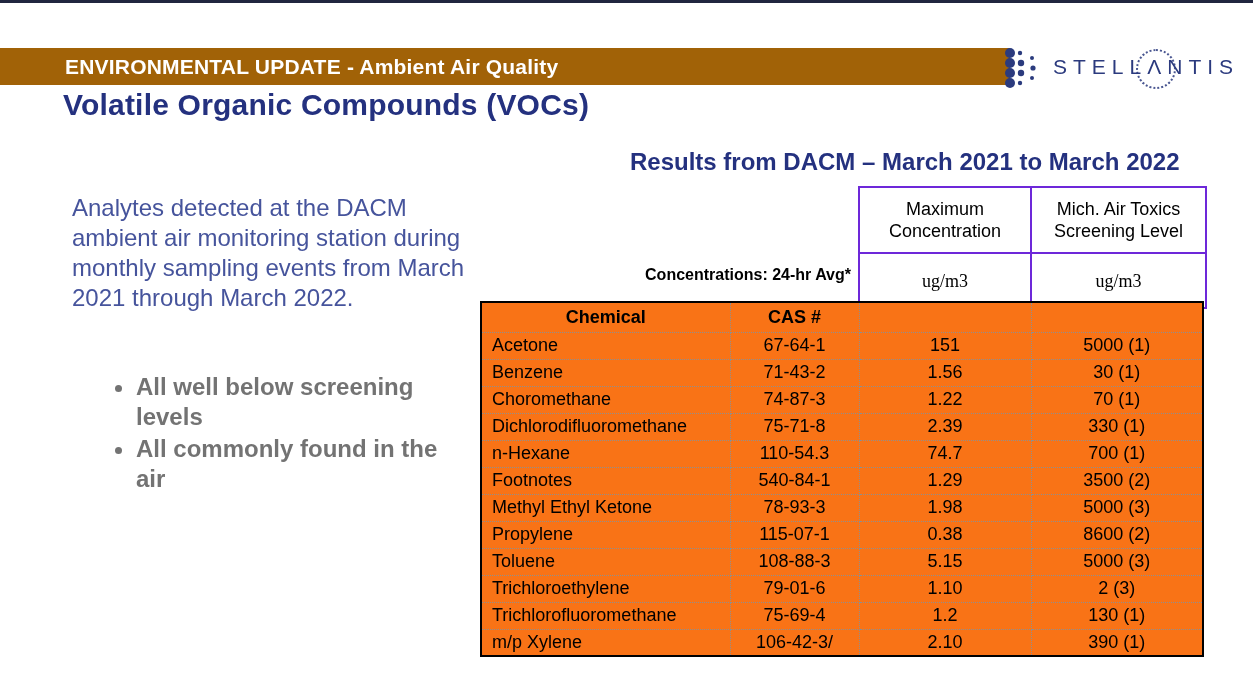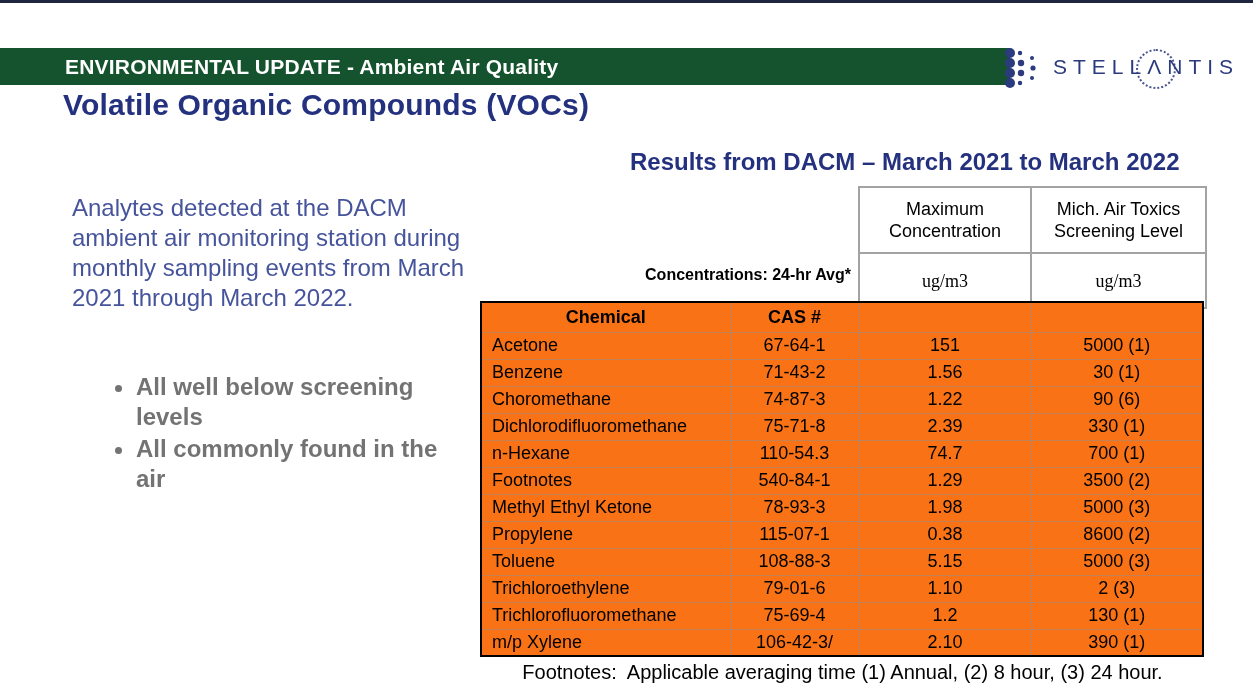--- a/index.html
+++ b/index.html
@@ -7,21 +7,21 @@
   .slide{
     position:relative; width:1253px; height:692px;
     background:#ffffff; overflow:hidden;
     font-family:"Liberation Sans", sans-serif;
   }
   .topline{ position:absolute; left:0; top:0; width:1253px; height:3px; background:#20263f; }
 
   
   .banner{
     position:absolute; left:0; top:48px; width:1010px; height:37px;
-    background:#14532d; color:#ffffff;
+    background:#a16207; color:#ffffff;
     display:flex; align-items:center; padding-left:65px;
     font-size:21px; font-weight:bold; letter-spacing:.2px;
   }
   .banner-dots{ position:absolute; left:1005px; top:44px; }
 
   
   .logo{
     position:absolute; left:1053px; top:52px; height:30px;
     display:flex; align-items:center;
     color:#2b3a7e; font-size:21px; font-weight:500; letter-spacing:6px;
@@ -52,21 +52,21 @@
 
   .results-heading{
     position:absolute; left:630px; top:148px;
     color:#24317f; font-size:24px; font-weight:bold;
   }
 
   
   table{ border-collapse:collapse; table-layout:fixed; }
   .upper-box{ position:absolute; left:858px; top:186px; }
   .upper-box td{
-    border:2px solid #a3a3a3; text-align:center; vertical-align:middle;
+    border:2px solid #6d28d9; text-align:center; vertical-align:middle;
     font-size:18px; line-height:22px; color:#000; background:#fff;
   }
   .upper-box .lbl{ height:66px; padding:4px 10px; }
   .upper-box .unit{ height:55px;font-family:Liberation Serif, serif; }
 
   .conc-label{
     position:absolute; left:480px; top:252px; width:371px; height:45px;
     display:flex; align-items:center; justify-content:flex-end;
     font-size:16px; font-weight:bold; color:#000;
   }
@@ -174,21 +174,21 @@
         <tr>
           <td class="chem">Benzene</td>
           <td>71-43-2</td>
           <td>1.56</td>
           <td>30 (1)</td>
         </tr>
         <tr>
           <td class="chem">Choromethane</td>
           <td>74-87-3</td>
           <td>1.22</td>
-          <td>90 (6)</td>
+          <td>70 (1)</td>
         </tr>
         <tr>
           <td class="chem">Dichlorodifluoromethane</td>
           <td>75-71-8</td>
           <td>2.39</td>
           <td>330 (1)</td>
         </tr>
         <tr>
           <td class="chem">n-Hexane</td>
           <td>110-54.3</td>
@@ -233,15 +233,14 @@
         </tr>
         <tr>
           <td class="chem">m/p Xylene</td>
           <td>106-42-3/</td>
           <td>2.10</td>
           <td>390 (1)</td>
         </tr>
     </tbody>
   </table>
 
-  <div class="footnote">Footnotes:  Applicable averaging time (1) Annual, (2) 8 hour, (3) 24 hour.</div>
 
 </div>
 
 </body></html>

